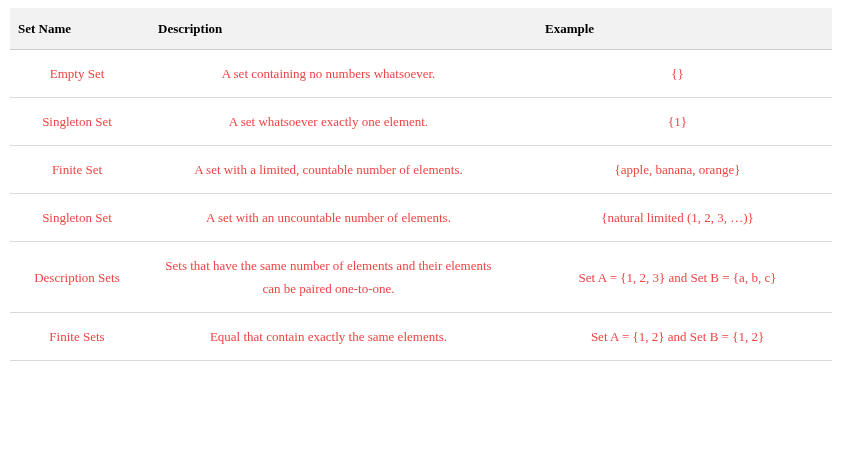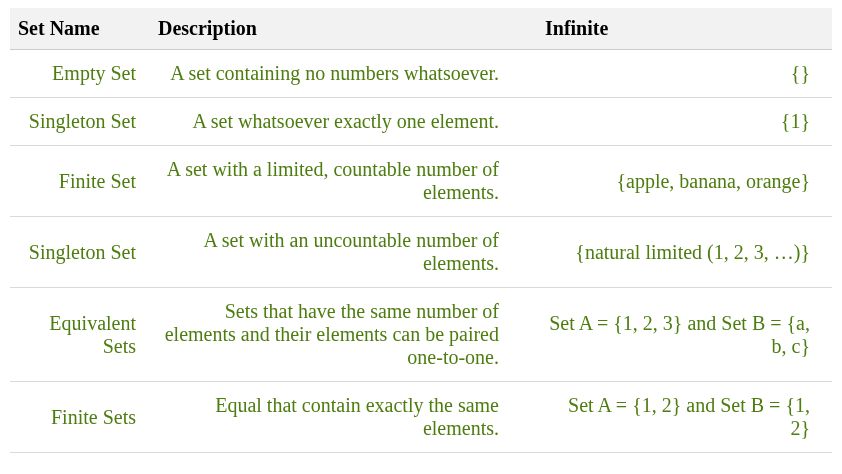--- a/index.html
+++ b/index.html
@@ -13,63 +13,63 @@
     width: 842px;
     height: 474px;
     background: #ffffff;
     overflow: hidden;
   }
   table.sets-table {
     margin: 8px 10px 0 10px;
     width: 822px;
     border-collapse: collapse;
     table-layout: fixed;
-    font-size: 20px;
+    font-size: 13px;
     line-height: 23px;
   }
   table.sets-table col.c-name    { width: 140px; }
   table.sets-table col.c-desc    { width: 387px; }
   table.sets-table col.c-example { width: 295px; }
 
   table.sets-table thead th {
     background: #f2f2f2;
     font-weight: bold;
     color: #000000;
     text-align: left;
     vertical-align: middle;
     padding: 9px 8px 9px 8px;
     border-bottom: 1px solid #cccccc;
   }
   table.sets-table tbody td {
     vertical-align: middle;
-    text-align: right;
+    text-align: center;
     padding: 12px 8px 12px 8px;
     border-bottom: 1px solid #d9d9d9;
-    color: #4d7c0f;
+    color: #ef4444;
   }
   table.sets-table td.cell-name    { padding-right: 14px; }
   table.sets-table td.cell-desc    { padding-right: 38px; }
   table.sets-table td.cell-example { padding-right: 22px; }
   table.sets-table th.head-desc    { padding-right: 38px; }
 </style>
 </head>
 <body>
 
 <div class="page">
   <table class="sets-table">
     <colgroup>
       <col class="c-name">
       <col class="c-desc">
       <col class="c-example">
     </colgroup>
     <thead>
       <tr>
         <th>Set Name</th>
         <th class="head-desc">Description</th>
-        <th>Infinite</th>
+        <th>Example</th>
       </tr>
     </thead>
     <tbody>
       <tr>
         <td class="cell-name">Empty Set</td>
         <td class="cell-desc">A set containing no numbers whatsoever.</td>
         <td class="cell-example">{}</td>
       </tr>
       <tr>
         <td class="cell-name">Singleton Set</td>
@@ -80,21 +80,21 @@
         <td class="cell-name">Finite Set</td>
         <td class="cell-desc">A set with a limited, countable number of elements.</td>
         <td class="cell-example">{apple, banana, orange}</td>
       </tr>
       <tr>
         <td class="cell-name">Singleton Set</td>
         <td class="cell-desc">A set with an uncountable number of elements.</td>
         <td class="cell-example">{natural limited (1, 2, 3, …)}</td>
       </tr>
       <tr>
-        <td class="cell-name">Equivalent Sets</td>
+        <td class="cell-name">Description Sets</td>
         <td class="cell-desc">Sets that have the same number of elements and their elements can be paired one-to-one.</td>
         <td class="cell-example">Set A = {1, 2, 3} and Set B = {a, b, c}</td>
       </tr>
       <tr>
         <td class="cell-name">Finite Sets</td>
         <td class="cell-desc">Equal that contain exactly the same elements.</td>
         <td class="cell-example">Set A = {1, 2} and Set B = {1, 2}</td>
       </tr>
     </tbody>
   </table>

